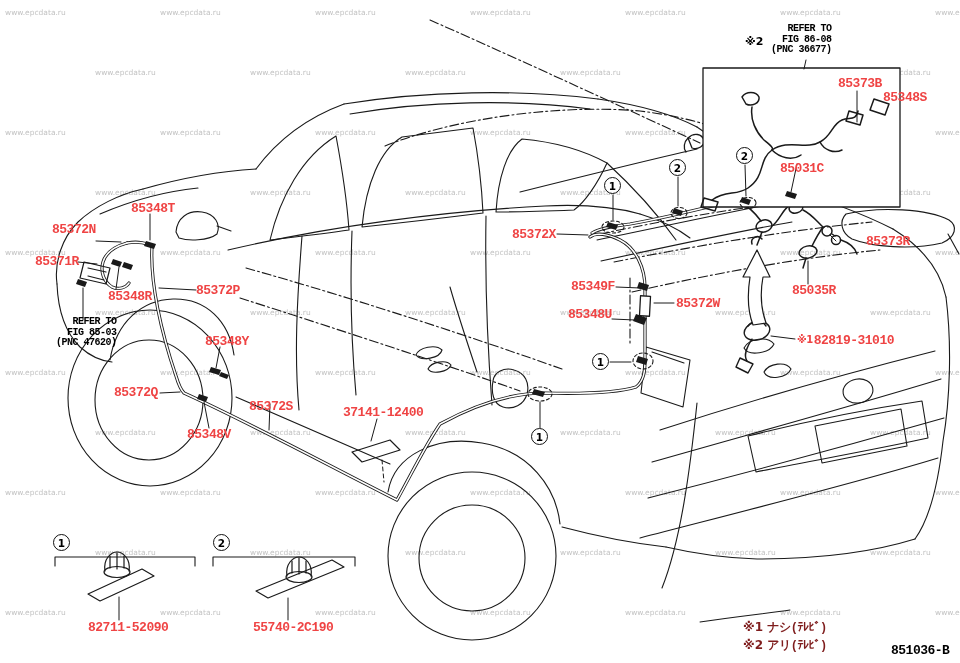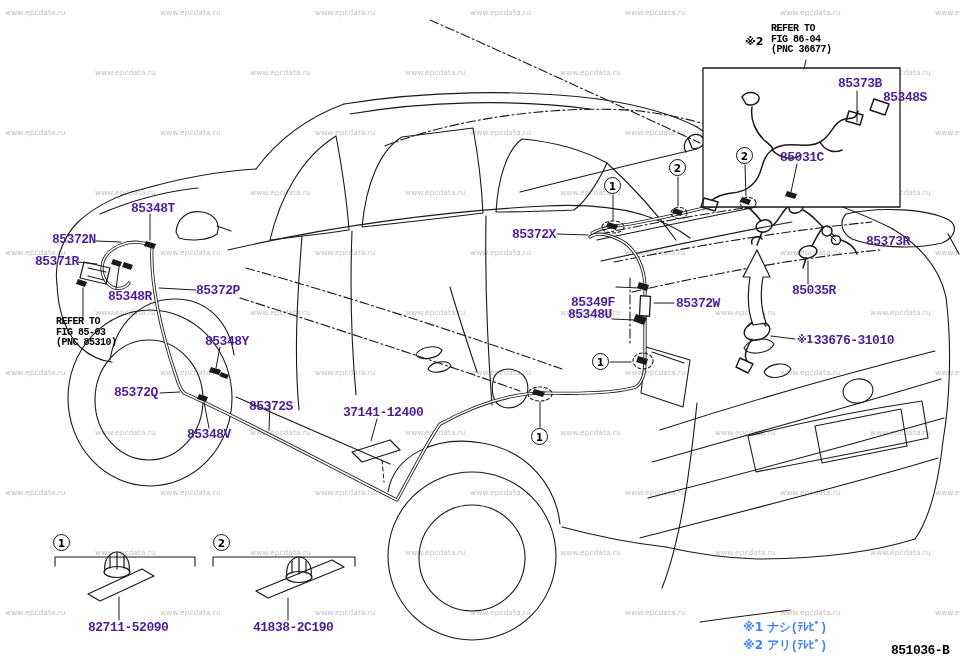--- a/index.html
+++ b/index.html
@@ -2,29 +2,29 @@
 <html><head>
 <meta charset="utf-8">
 <style>
   html,body{margin:0;padding:0;background:#fff;}
   .stage{position:relative;width:960px;height:663px;background:#fff;overflow:hidden;
          font-family:"Liberation Mono",monospace;}
   .wm-layer{position:absolute;inset:0;}
   .wm{position:absolute;font:400 7.5px "DejaVu Sans",sans-serif;color:#c3c3c3;white-space:nowrap;}
   svg.art{position:absolute;left:0;top:0;}
   .plabel{position:absolute;font:bold 13px "Liberation Mono",monospace;letter-spacing:-0.5px;
-          color:#4c1d95;white-space:nowrap;line-height:11px;}
+          color:#ef4444;white-space:nowrap;line-height:11px;}
   .pnote{position:absolute;font:bold 10px "Liberation Mono",monospace;letter-spacing:-0.5px;
-         color:#000;white-space:nowrap;line-height:10.5px;}
+         color:#000;white-space:nowrap;line-height:10.5px;text-align:right;}
   .pnote span{display:block;}
   .refmark{position:absolute;font:bold 11px "DejaVu Sans",sans-serif;color:#000;white-space:nowrap;}
   .mcircle{position:absolute;width:17px;height:17px;border:1.5px solid #111;border-radius:50%;
            background:#fff;display:flex;align-items:center;justify-content:center;
            font:bold 10.5px "DejaVu Sans",sans-serif;color:#000;box-sizing:border-box;}
-  .tvnote{position:absolute;font:bold 12px "DejaVu Sans",sans-serif;color:#3b82f6;white-space:nowrap;}
+  .tvnote{position:absolute;font:bold 12px "DejaVu Sans",sans-serif;color:#7f1d1d;white-space:nowrap;}
   .tvnote .t{font-family:"Liberation Mono",monospace;font-weight:bold;letter-spacing:-0.5px;}
   .figcode{position:absolute;font:bold 13px "Liberation Mono",monospace;letter-spacing:-0.5px;color:#000;}
   .inlmark{font:bold 10px "DejaVu Sans",sans-serif;vertical-align:1px;margin-right:1px;}
 </style>
 </head>
 <body>
 
 <div class="stage">
 
   <div class="wm-layer">
@@ -322,54 +322,54 @@
       <path d="M105,571 C103,559 111,552 117,552 C123,552 131,559 129,571"></path>
       <path d="M110,556 L110,568 M117,553 L117,569 M124,556 L124,568"></path>
       <path d="M256,591 L332,560 L344,567 L268,598 Z"></path>
       <ellipse cx="299" cy="577" rx="13" ry="5.5"></ellipse>
       <path d="M287,576 C285,564 293,557 299,557 C305,557 313,564 311,576"></path>
       <path d="M292,561 L292,573 M299,558 L299,574 M306,561 L306,573"></path>
     </g>
   </svg>
 
   <div class="plabel" style="left:131px;top:203px">85348T</div>
-  <div class="plabel" style="left:52px;top:234px">85372N</div>
+  <div class="plabel" style="left:52px;top:224px">85372N</div>
   <div class="plabel" style="left:35px;top:256px">85371R</div>
   <div class="plabel" style="left:108px;top:291px">85348R</div>
   <div class="plabel" style="left:196px;top:285px">85372P</div>
   <div class="plabel" style="left:205px;top:336px">85348Y</div>
   <div class="plabel" style="left:114px;top:387px">85372Q</div>
   <div class="plabel" style="left:249px;top:401px">85372S</div>
   <div class="plabel" style="left:187px;top:429px">85348V</div>
   <div class="plabel" style="left:343px;top:407px">37141-12400</div>
   <div class="plabel" style="left:512px;top:229px">85372X</div>
-  <div class="plabel" style="left:571px;top:297px">85349F</div>
+  <div class="plabel" style="left:571px;top:281px">85349F</div>
   <div class="plabel" style="left:676px;top:298px">85372W</div>
   <div class="plabel" style="left:568px;top:309px">85348U</div>
-  <div class="plabel" style="left:780px;top:152px">85031C</div>
+  <div class="plabel" style="left:780px;top:163px">85031C</div>
   <div class="plabel" style="left:838px;top:78px">85373B</div>
   <div class="plabel" style="left:883px;top:92px">85348S</div>
   <div class="plabel" style="left:866px;top:236px">85373R</div>
   <div class="plabel" style="left:792px;top:285px">85035R</div>
   <div class="plabel" style="left:797px;top:334px">
-    <span class="inlmark">※1</span><span>33676-31010</span>
+    <span class="inlmark">※1</span><span>82819-31010</span>
   </div>
   <div class="plabel" style="left:88px;top:622px">82711-52090</div>
-  <div class="plabel" style="left:253px;top:622px">41838-2C190</div>
+  <div class="plabel" style="left:253px;top:622px">55740-2C190</div>
 
   <div class="pnote" style="left:771px;top:24px">
     <span>REFER TO</span>
-    <span>FIG 86-04</span>
+    <span>FIG 86-08</span>
     <span>(PNC 36677)</span>
   </div>
   <div class="refmark" style="left:745px;top:35px">※2</div>
   <div class="pnote" style="left:56px;top:317px">
     <span>REFER TO</span>
     <span>FIG 85-03</span>
-    <span>(PNC 85310)</span>
+    <span>(PNC 47620)</span>
   </div>
 
   <div class="mcircle" style="left:604px;top:177px">1</div>
   <div class="mcircle" style="left:669px;top:159px">2</div>
   <div class="mcircle" style="left:736px;top:147px">2</div>
   <div class="mcircle" style="left:592px;top:353px">1</div>
   <div class="mcircle" style="left:531px;top:428px">1</div>
 
   <div class="mcircle" style="left:53px;top:534px">1</div>
   <div class="mcircle" style="left:213px;top:534px">2</div>

